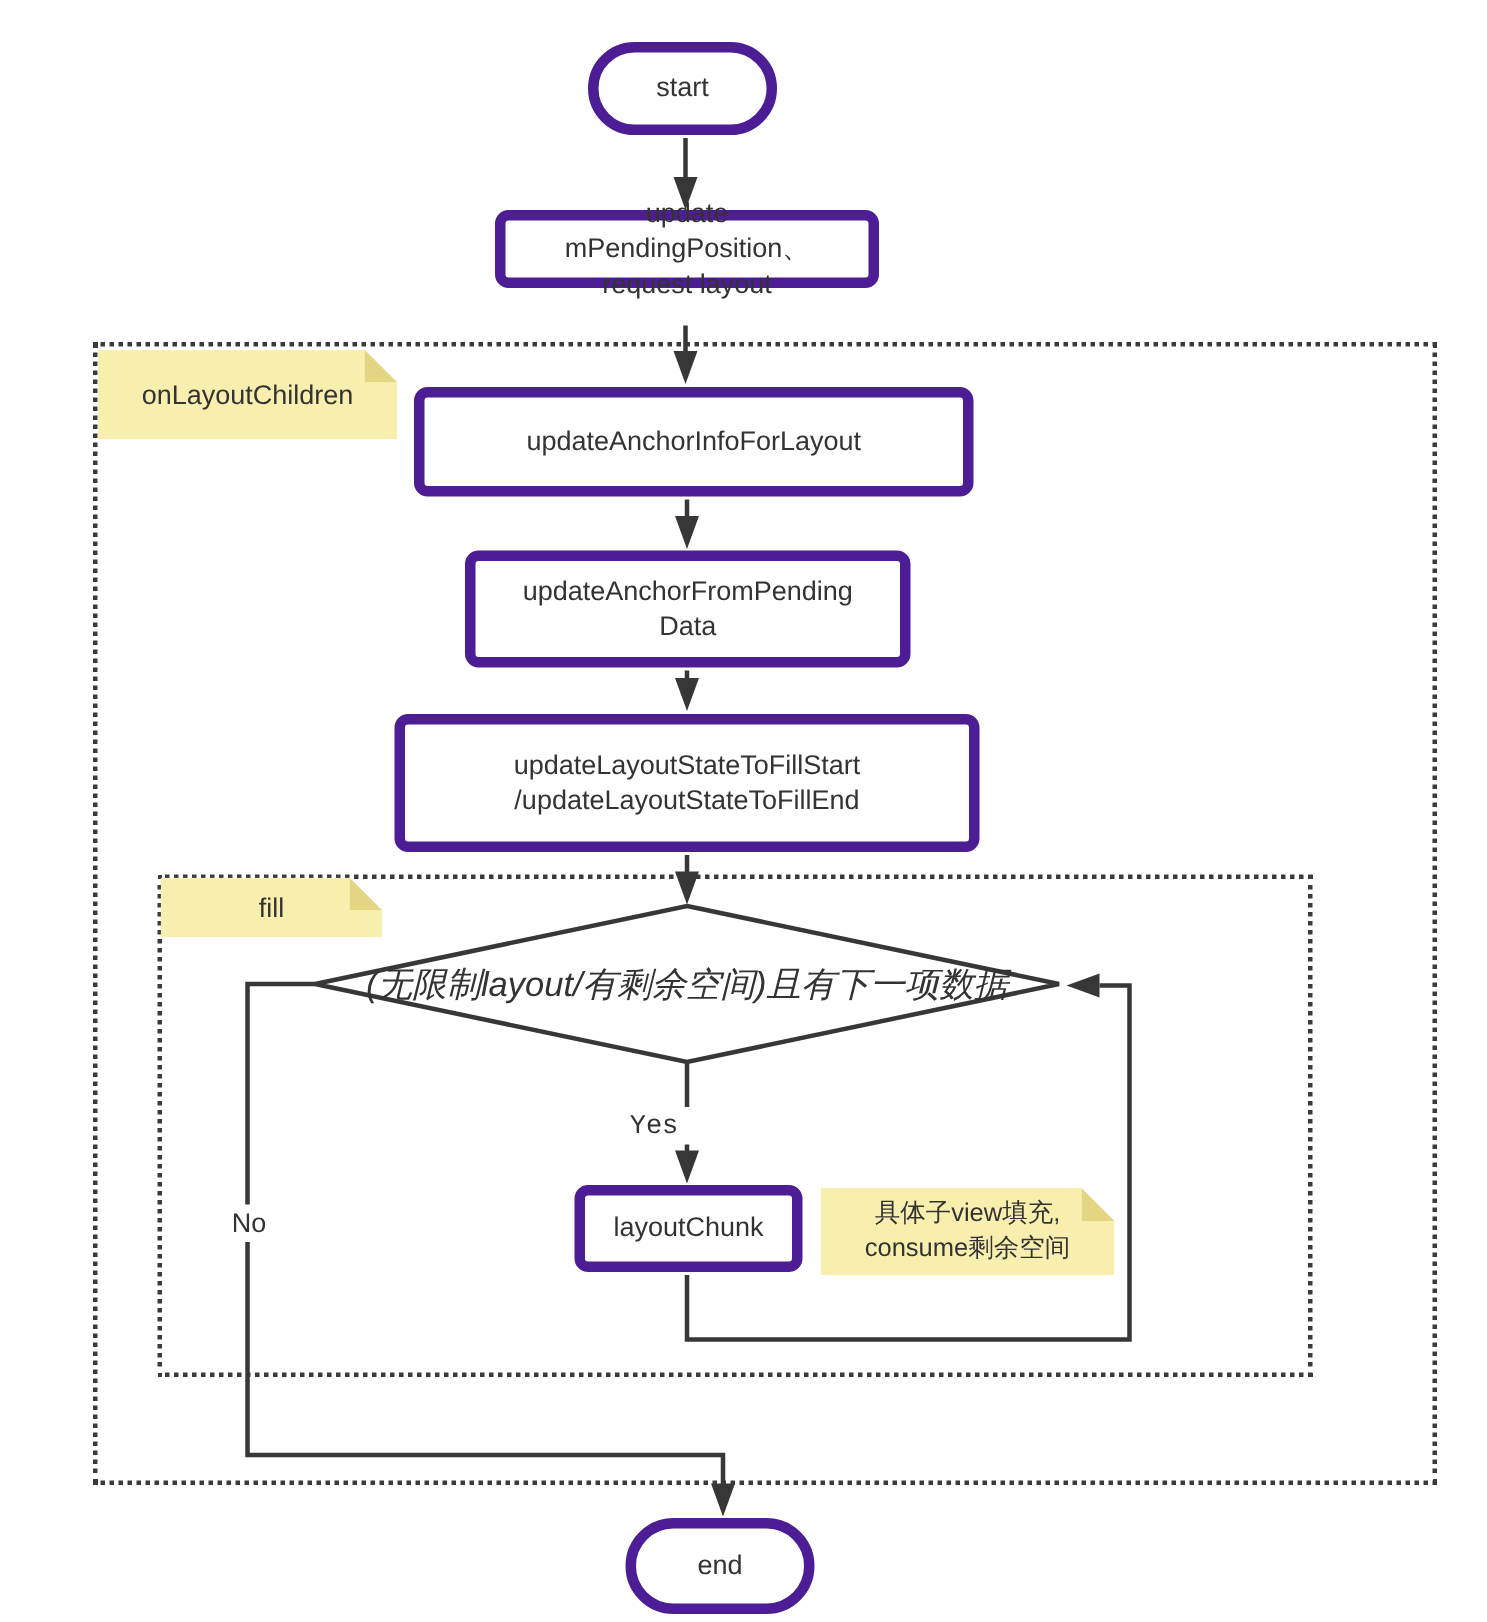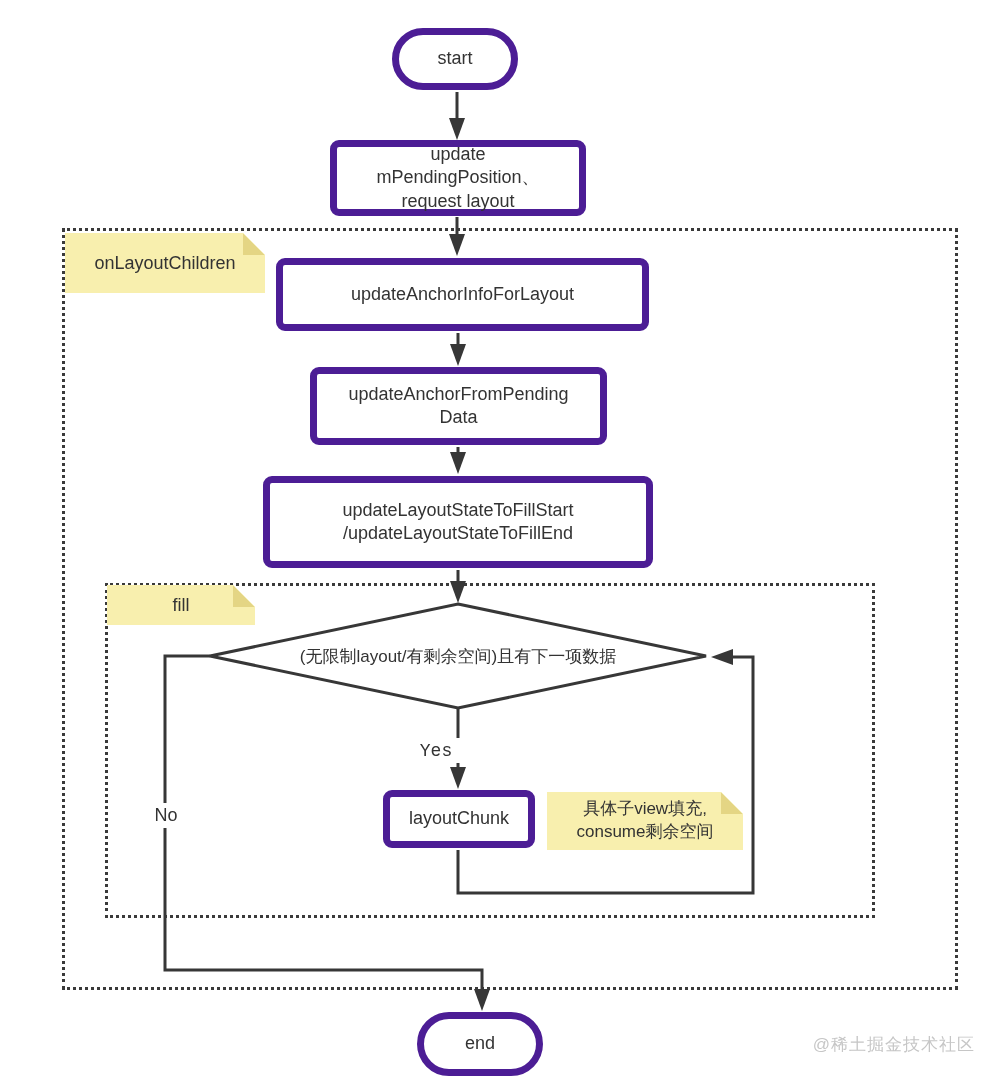--- a/index.html
+++ b/index.html
@@ -16,21 +16,21 @@
   .node {
     position:absolute; box-sizing:border-box; background:#ffffff;
     border:7px solid #4c1d95; border-radius:9px;
     display:flex; align-items:center; justify-content:center;
     text-align:center; font-size:18px; line-height:1.3;
     white-space:pre-line; z-index:2;
   }
   .stadium { border-radius:34px; }
   .diamond-text {
     position:absolute; z-index:2; display:flex; align-items:center; justify-content:center;
-    text-align:left; font-size:17px; white-space:nowrap;
+    text-align:left; font-size:23px; white-space:nowrap;font-style:italic;
   }
   .note {
     position:absolute; background:#f8efae; z-index:2;
     display:flex; align-items:center; justify-content:center;
     text-align:center; font-size:18px; line-height:1.35; white-space:pre-line;
     clip-path: polygon(0 0, calc(100% - 22px) 0, 100% 22px, 100% 100%, 0 100%);
   }
   .note .fold {
     position:absolute; top:0; right:0; width:22px; height:22px;
     background:#e4d584;
@@ -89,21 +89,21 @@
   <div class="note" style="left:547px; top:792px; width:196px; height:58px; font-size:17px;">
     <span>具体子view填充,
 consume剩余空间</span>
     <i class="fold"></i>
   </div>
 
   <div class="node stadium" style="left:392px; top:28px; width:126px; height:62px;">
     <span>start</span>
   </div>
 
-  <div class="node" style="left:330px; top:140px; width:256px; height:76px;">
+  <div class="node" style="left:330px; top:140px; width:256px; height:52px;">
     <span>update
 mPendingPosition、
 request layout</span>
   </div>
 
   <div class="node" style="left:276px; top:258px; width:373px; height:73px;">
     <span>updateAnchorInfoForLayout</span>
   </div>
 
   <div class="node" style="left:310px; top:367px; width:297px; height:78px;">
@@ -128,17 +128,14 @@
     <span>end</span>
   </div>
 
   <div class="edge-label" style="left:412px; top:738px; width:48px; height:25px;font-family:Liberation Mono, monospace;">
     <span>Yes</span>
   </div>
   <div class="edge-label" style="left:142px; top:803px; width:48px; height:25px;">
     <span>No</span>
   </div>
 
-  <div class="watermark" style="left:785px; top:1033px; width:190px; text-align:right;">
-    <span>@稀土掘金技术社区</span>
-  </div>
 
 </div>
 
 </body></html>

